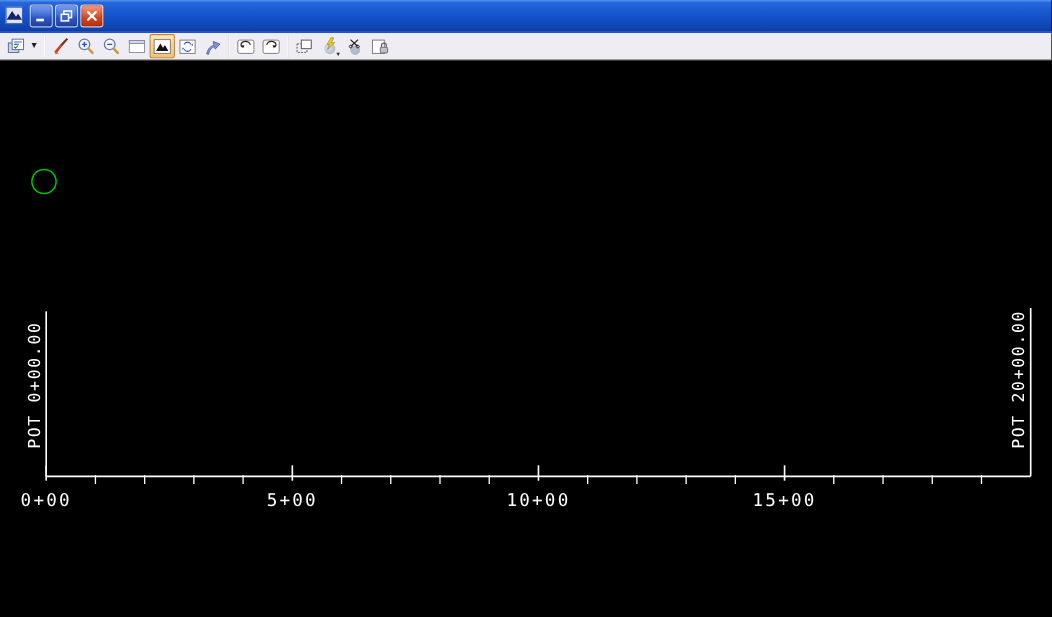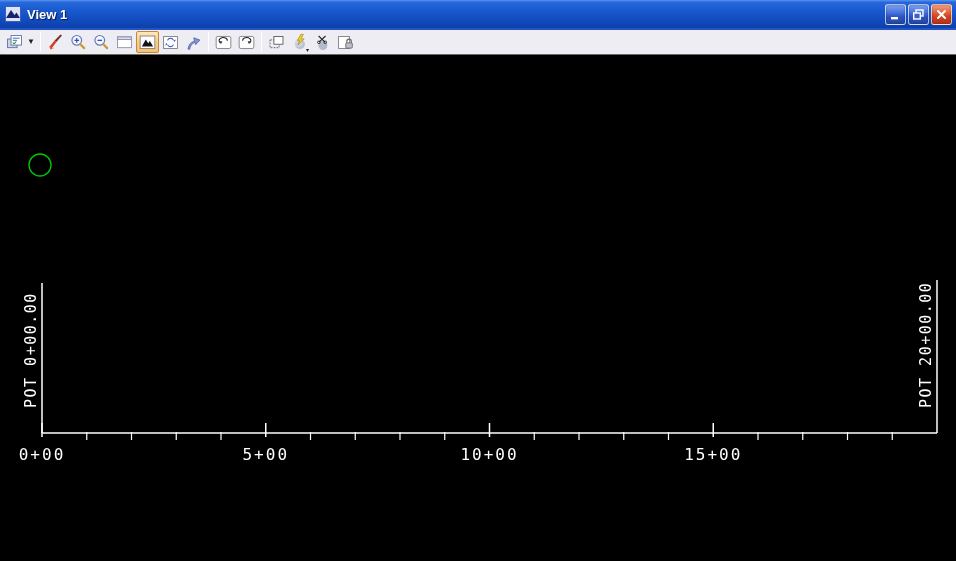--- a/index.html
+++ b/index.html
@@ -57,21 +57,20 @@
 <div class="window">
 
   <div class="titlebar">
     <span class="title-icon">
       <svg viewBox="0 0 16 16" width="16" height="16">
         <rect width="16" height="16" fill="#dfe4f2"></rect>
         <path d="M1 12 L6 4 L9.5 9 L11.5 6.5 L15 12 Z" fill="#16246e"></path>
         <rect x="0.5" y="0.5" width="15" height="15" fill="none" stroke="#3a5ac8"></rect>
       </svg>
     </span>
-    <span class="title-text">View 1</span>
     <div class="win-controls">
       <button class="wbtn" title="Minimize">
         <svg viewBox="0 0 13 13" width="13" height="13">
             <rect x="2" y="9" width="7" height="2.4" fill="#fff"></rect>
           </svg>
       </button>
       <button class="wbtn" title="Restore Down">
         <svg viewBox="0 0 13 13" width="13" height="13">
           <rect x="4" y="2" width="7" height="6" fill="none" stroke="#fff" stroke-width="1.4"></rect>
           <rect x="1.7" y="5" width="6.6" height="6" fill="#3c63cc" stroke="#fff" stroke-width="1.4"></rect>

